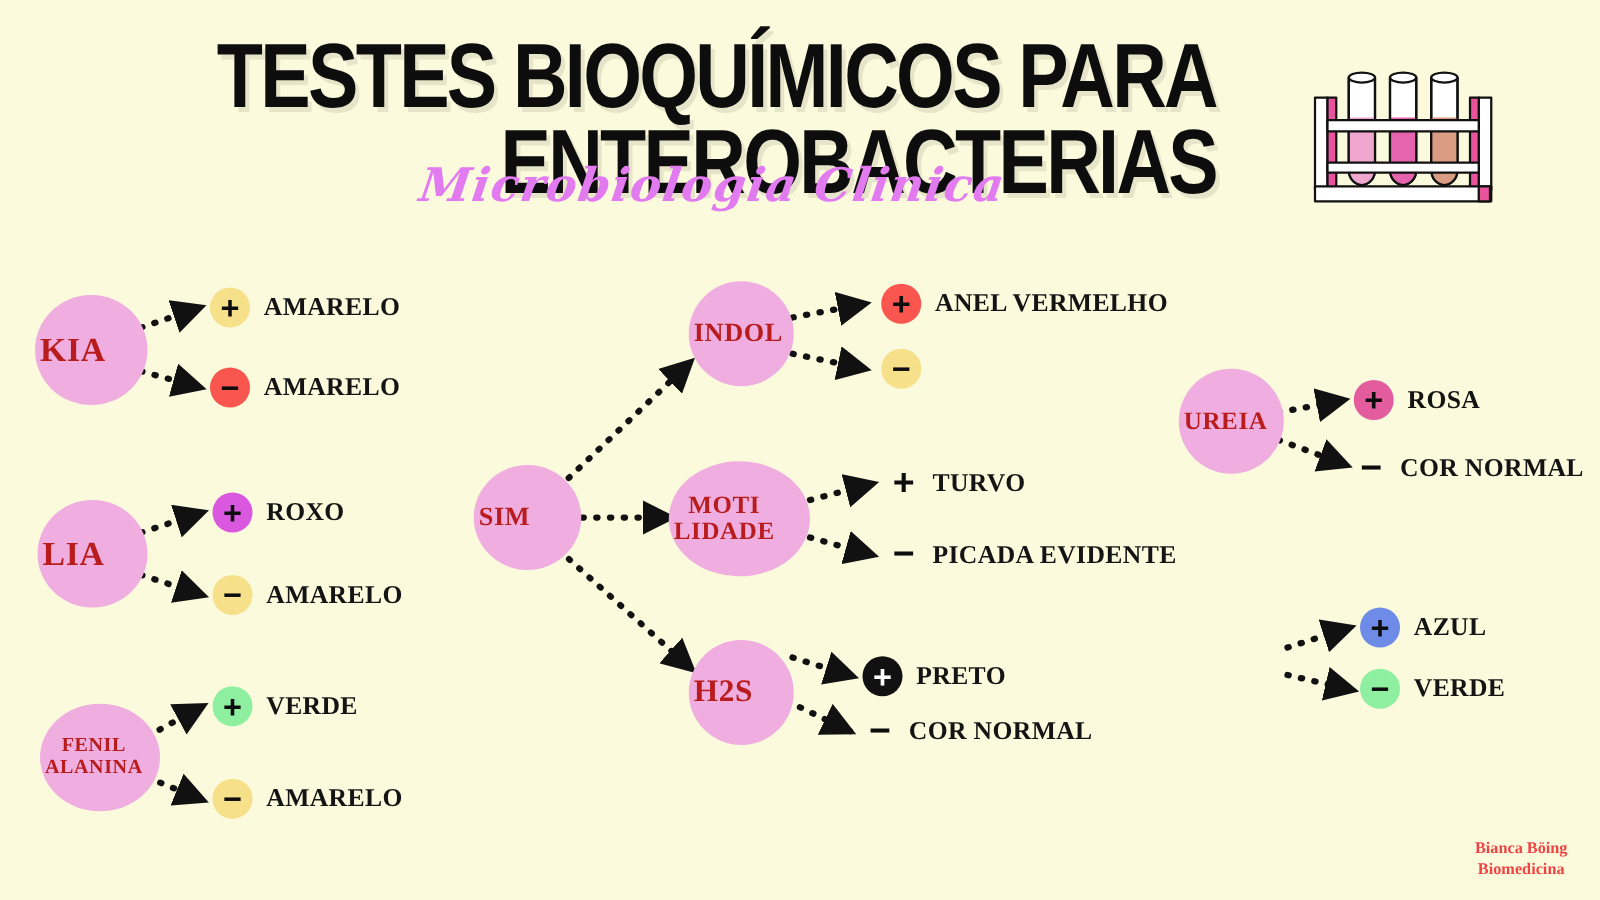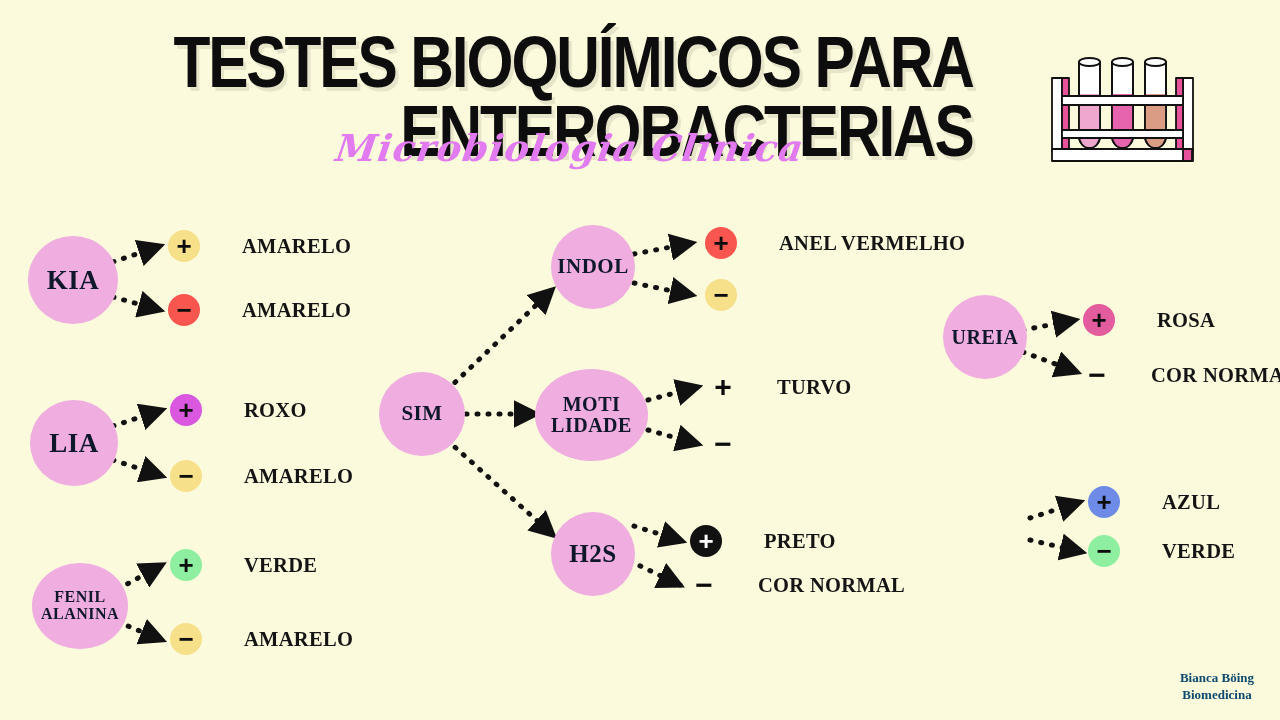--- a/index.html
+++ b/index.html
@@ -87,24 +87,23 @@
     height: 120px;
   }
 
   
   .node {
     position: absolute;
     background: #EFADE0;
     border-radius: 50%;
     display: flex;
     align-items: center;
-    justify-content: center;
     text-align: center;
     z-index: 2;
-    color: #0f172a;
+    color: #b91c1c;
     font-family: "Liberation Serif", serif;
     font-weight: bold;
     line-height: 1.04;
     letter-spacing: 0.5px;
   }
   .node-label { display: block; padding: 0 4px; }
 
   
   .result {
     position: absolute;
@@ -134,34 +133,33 @@
     height: 32px;
     font-size: 30px;
   }
   .badge.on-dark { color: #FFFFFF; }
   .result-text {
     font-family: "Liberation Serif", serif;
     font-weight: bold;
     font-size: 20.5px;
     color: #141414;
     letter-spacing: 0.3px;
-    margin-left: 31px;
   }
 
   
   .credit {
     position: absolute;
     right: 26px;
     bottom: 16px;
     text-align: center;
     font-family: "Liberation Serif", serif;
     font-weight: bold;
     font-size: 13px;
     line-height: 1.35;
-    color: #0c4a6e;
+    color: #ef4444;
     z-index: 3;
   }
 </style>
 </head>
 <body>
 
 <div id="stage">
 
   <svg id="edges" viewBox="0 0 1280 720" width="1280" height="720" aria-hidden="true">
     <defs>
@@ -317,20 +315,21 @@
   <div class="result" style="left:705px; top:279px;">
     <span class="badge" style="background:#F7E08A;">−</span>
   </div>
 
   <div class="result" style="left:711px; top:371px;">
     <span class="badge bare">+</span>
     <span class="result-text">TURVO</span>
   </div>
   <div class="result" style="left:711px; top:428px;">
     <span class="badge bare">−</span>
+    <span class="result-text">PICADA EVIDENTE</span>
   </div>
 
   <div class="result" style="left:690px; top:525px;">
     <span class="badge on-dark" style="background:#111111;">+</span>
     <span class="result-text">PRETO</span>
   </div>
   <div class="result" style="left:692px; top:569px;">
     <span class="badge bare">−</span>
     <span class="result-text">COR NORMAL</span>
   </div>

